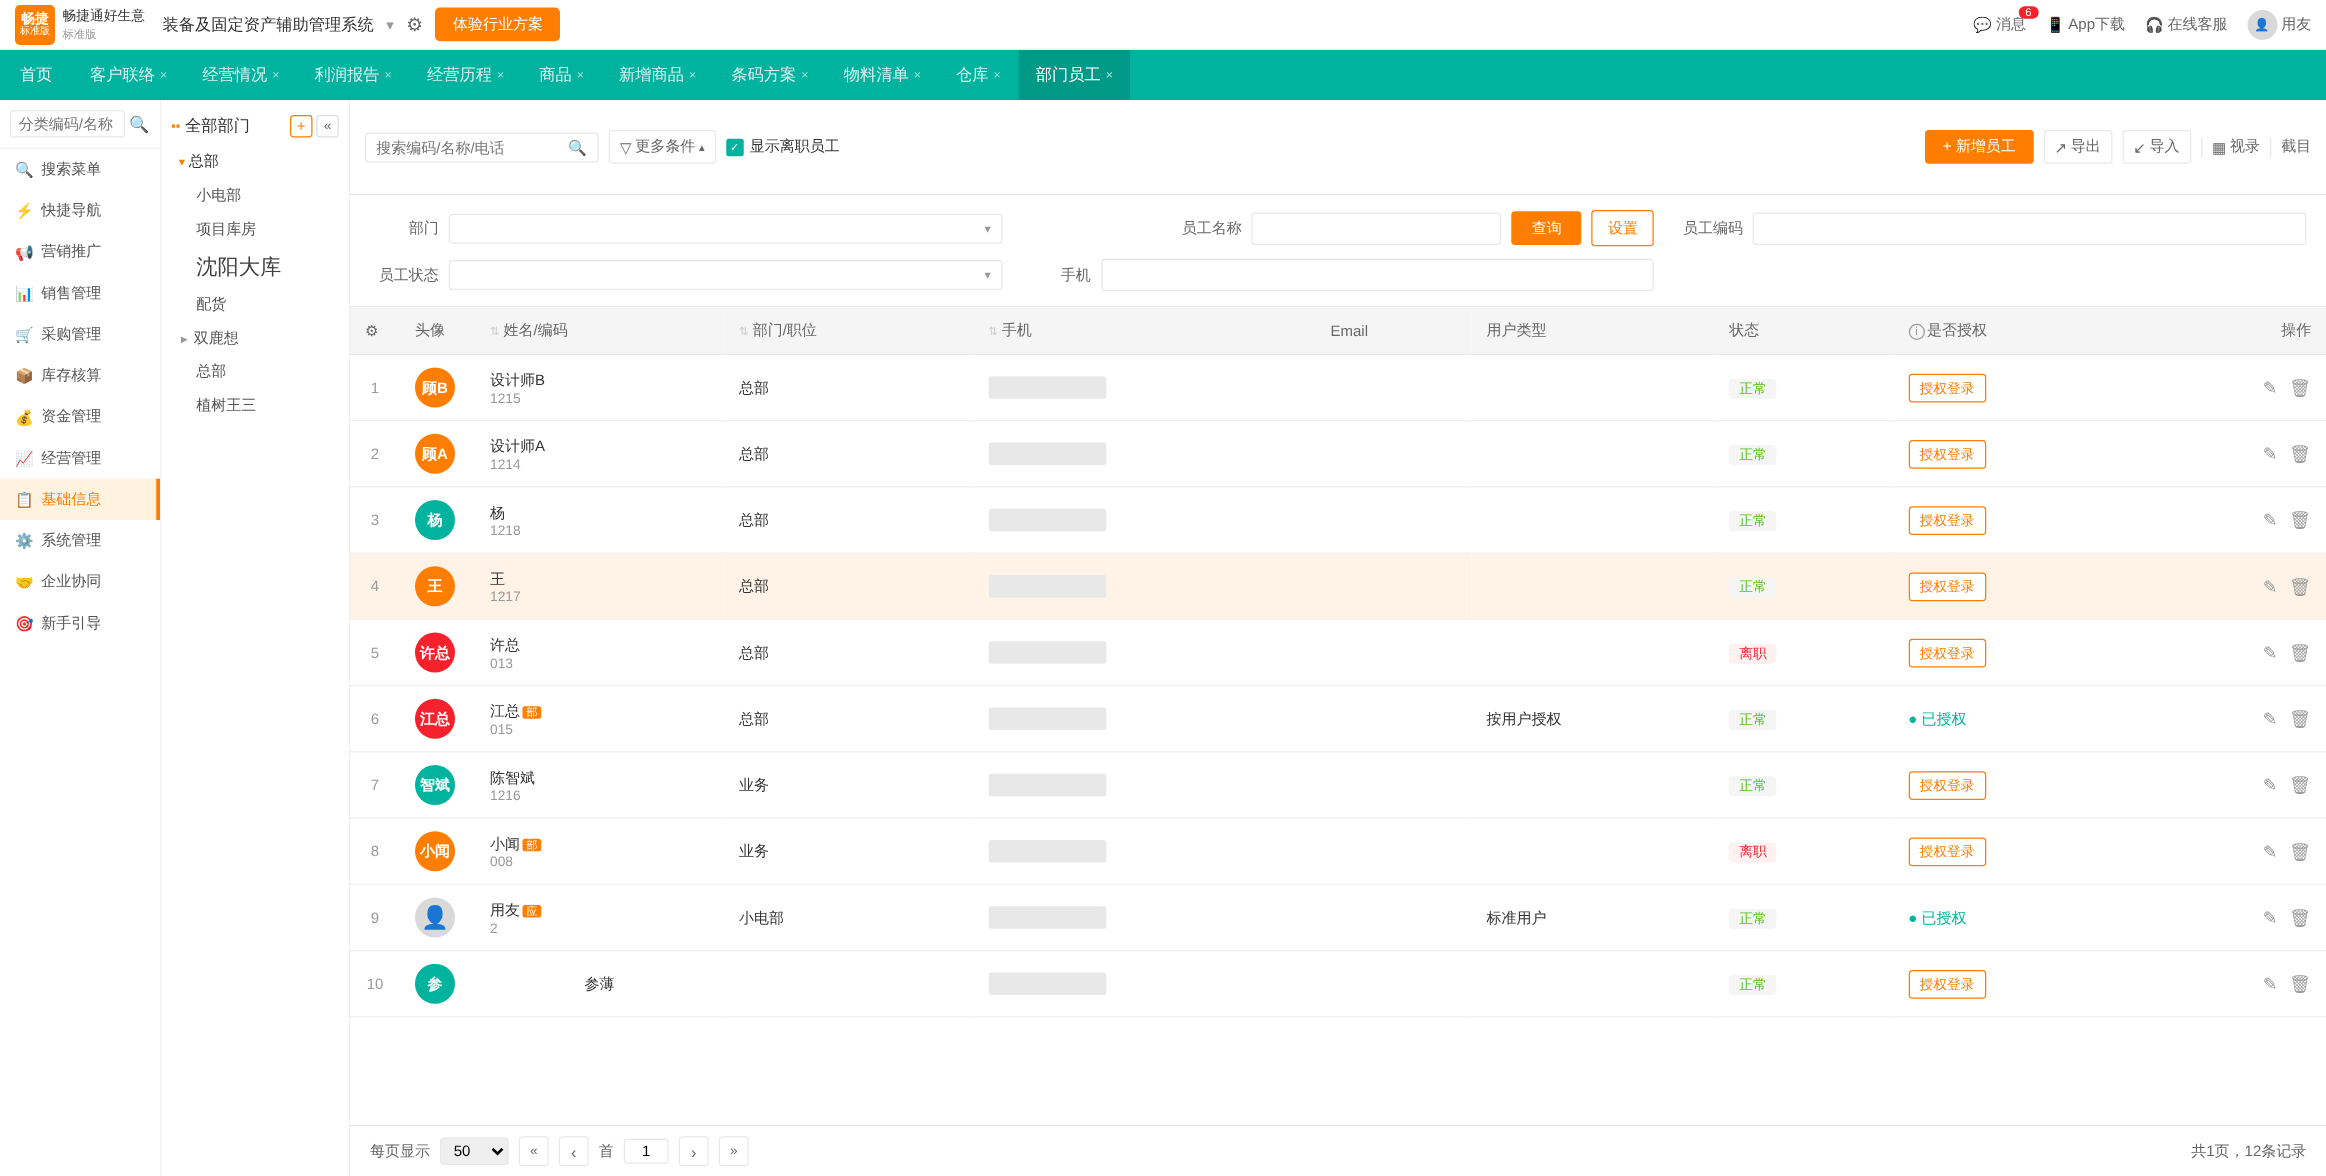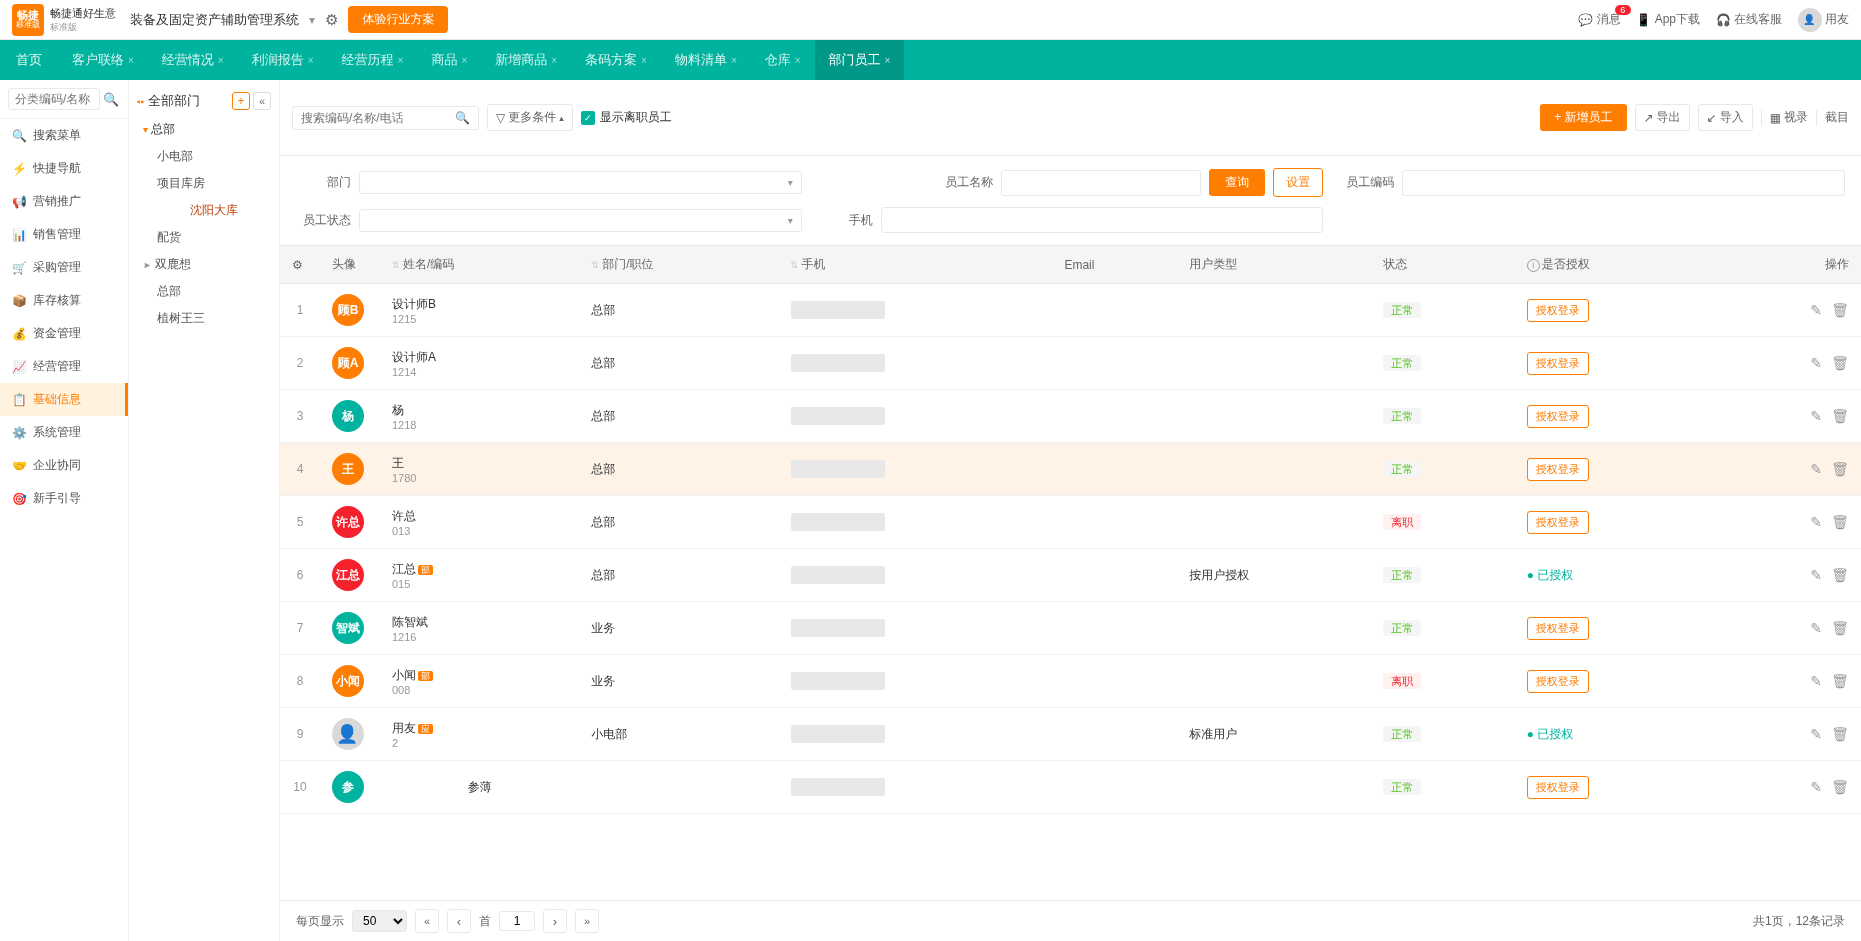--- a/index.html
+++ b/index.html
@@ -123,21 +123,21 @@
       <div style="display:flex;gap:3px;">
         <div style="width:18px;height:18px;display:flex;align-items:center;justify-content:center;border:1px solid #ff7d00;border-radius:3px;cursor:pointer;color:#ff7d00;font-size:12px;">+</div>
         <div style="width:18px;height:18px;display:flex;align-items:center;justify-content:center;border:1px solid #ddd;border-radius:3px;cursor:pointer;color:#666;font-size:11px;">«</div>
       </div>
     </div>
     <div style="padding:5px 8px 5px 14px;cursor:pointer;font-size:12px;color:#333;display:flex;align-items:center;gap:3px;">
       <span style="color:#ff7d00;font-size:10px;">▾</span> 总部
     </div>
     <div style="padding:5px 8px 5px 28px;cursor:pointer;font-size:12px;color:#555;">小电部</div>
     <div style="padding:5px 8px 5px 28px;cursor:pointer;font-size:12px;color:#555;">项目库房</div>
-    <div style="padding:5px 8px 5px 28px;cursor:pointer;font-size:12px;color:#c2410c;text-align:center;">沈阳大库</div>
+    <div style="padding:5px 8px 5px 28px;cursor:pointer;font-size:17px;color:#404040;">沈阳大库</div>
     <div style="padding:5px 8px 5px 28px;cursor:pointer;font-size:12px;color:#555;">配货</div>
     <div style="padding:5px 8px 5px 14px;cursor:pointer;font-size:12px;color:#555;display:flex;align-items:center;gap:3px;">
       <span style="font-size:9px;color:#999;">►</span> 双鹿想
     </div>
     <div style="padding:5px 8px 5px 28px;cursor:pointer;font-size:12px;color:#555;">总部</div>
     <div style="padding:5px 8px 5px 28px;cursor:pointer;font-size:12px;color:#555;">植树王三</div>
   </div>
 
   <div style="flex:1;display:flex;flex-direction:column;overflow:hidden;background:#fff;">
 
@@ -317,21 +317,21 @@
     </td>
   </tr>
             <tr style="background: rgb(255, 243, 232);">
     <td style="padding:10px 12px;font-size:12px;color:#999;border-bottom:1px solid #f0f0f0;text-align:center;">4</td>
     <td style="padding:10px 12px;border-bottom:1px solid #f0f0f0;">
       <div style="width:32px;height:32px;border-radius:50%;background:#ff7d00;display:flex;align-items:center;justify-content:center;color:#fff;font-size:12px;font-weight:bold;flex-shrink:0;">王</div>
     </td>
     <td style="padding:10px 12px;border-bottom:1px solid #f0f0f0;">
       <div style="display:flex;flex-direction:column;">
         <span style="font-size:12px;color:#333;">王</span>
-        <span style="font-size:11px;color:#999;">1780</span>
+        <span style="font-size:11px;color:#999;">1217</span>
       </div>
     </td>
     <td style="padding:10px 12px;border-bottom:1px solid #f0f0f0;font-size:12px;color:#333;">总部</td>
     <td style="padding:10px 12px;border-bottom:1px solid #f0f0f0;">
       <span style="background:#e8e8e8;border-radius:2px;color:transparent;font-size:11px;padding:3px 24px;display:inline-block;">●●●●●●●</span>
     </td>
     <td style="padding:10px 12px;border-bottom:1px solid #f0f0f0;font-size:12px;color:#333;"></td>
     <td style="padding:10px 12px;border-bottom:1px solid #f0f0f0;font-size:12px;color:#333;"></td>
     <td style="padding:10px 12px;border-bottom:1px solid #f0f0f0;">
       <span style="background:#f5f5f5;color:#52c41a;padding:2px 8px;border-radius:3px;font-size:11px;">正常</span>

